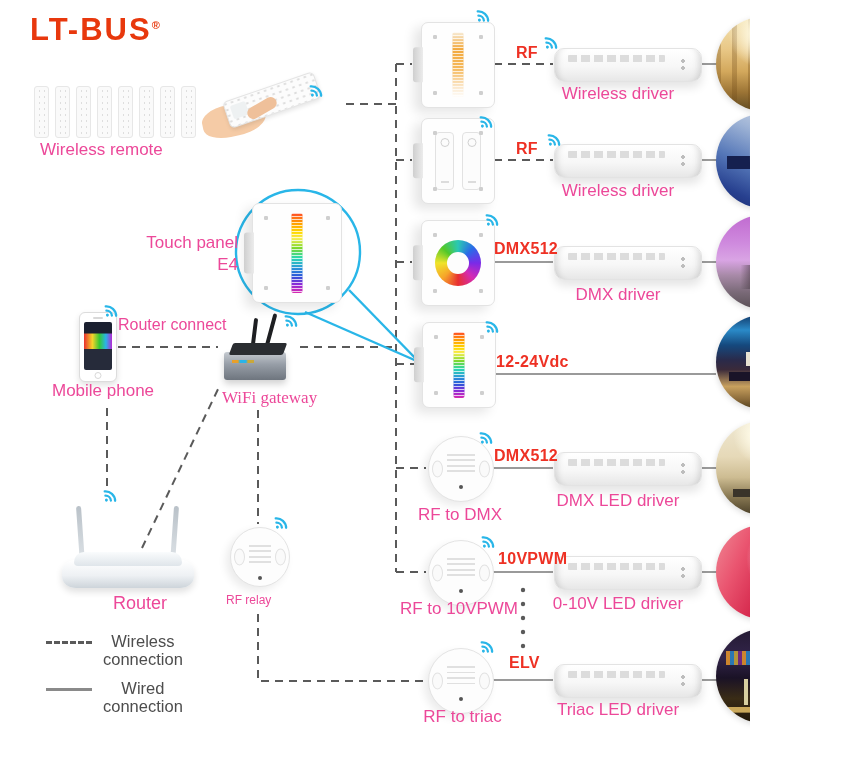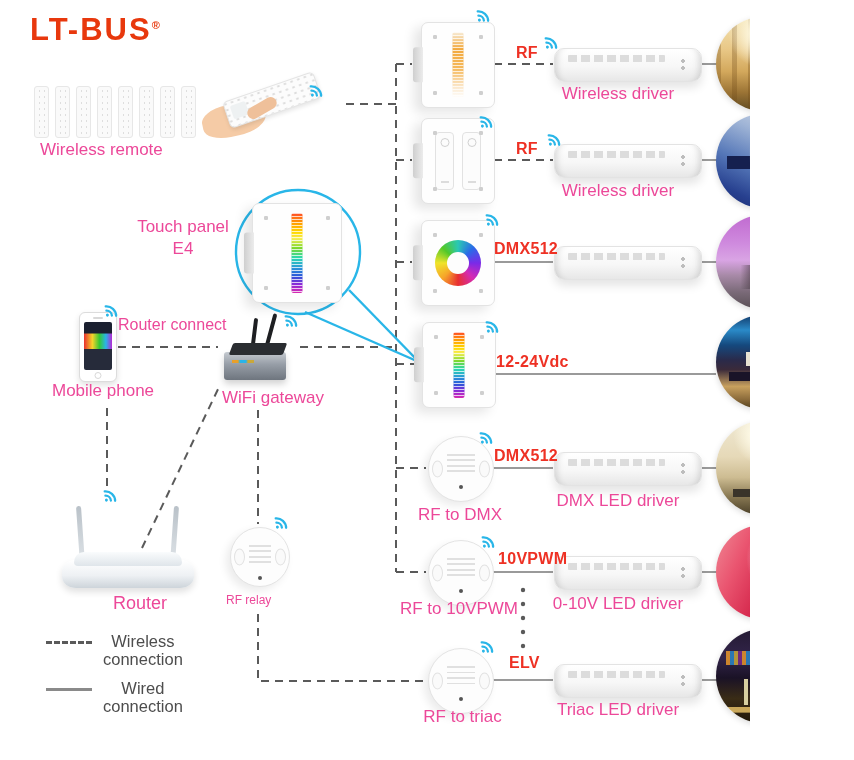--- a/index.html
+++ b/index.html
@@ -210,39 +210,39 @@
       <span class="remote"></span>
       <span class="remote"></span>
   </div>
   <div class="hand-group">
     <span class="palm"></span>
     <div class="hr-remote"></div>
     <span class="thumb"></span>
   </div>
   <div class="lbl" style="left:40px;top:140px;">Wireless remote</div>
 
-  <div class="lbl center" style="left:128px;top:216px;width:110px;line-height:1.3;">
+  <div class="lbl center" style="left:128px;top:232px;width:110px;line-height:1.3;text-align:right;">
     <span class="blk">Touch panel</span>
     <span class="blk">E4</span>
   </div>
   <div class="panel" style="left:252px;top:203px;width:88px;height:98px;">
     <div class="strip rainbow"></div>
   </div>
 
   <div class="phone">
       <div class="screen"></div>
     </div>
   <div class="lbl" style="left:118px;top:316px;font-size:16px;">Router connect</div>
   <div class="lbl" style="left:52px;top:381px;">Mobile phone</div>
   <div class="gateway">
     <span class="ant a1"></span>
     <span class="ant a2"></span>
     <div class="gw-body"></div>
   </div>
-  <div class="lbl" style="left:222px;top:388px;">WiFi gateway</div>
+  <div class="lbl" style="left:222px;top:388px;font-family:Liberation Serif, serif;">WiFi gateway</div>
 
   <div class="router">
     <span class="ant r1"></span>
     <span class="ant r2"></span>
     <div class="rt-body"></div>
   </div>
   <div class="lbl" style="left:74px;top:593px;font-size:18px;margin-left:39px;">Router</div>
   <div class="rdev small" style="left:230px;top:527px;">
     <div class="face-lines"></div>
   </div>
@@ -280,20 +280,21 @@
   <div class="red" style="left:516px;top:140px;">RF</div>
   <div class="driver" style="left:554px;top:144px;"></div>
   <div class="lbl center" style="left:540px;top:181px;width:156px;">Wireless driver</div>
   <div class="photo ph-blue" style="left:716px;top:114px;"></div>
 
   <div class="panel" style="left:421px;top:220px;width:72px;height:84px;">
     <div class="wheel"></div>
   </div>
   <div class="red" style="left:494px;top:240px;">DMX512</div>
   <div class="driver" style="left:554px;top:246px;"></div>
+  <div class="lbl center" style="left:540px;top:285px;width:156px;">DMX driver</div>
   <div class="photo ph-bedroom" style="left:716px;top:215px;"></div>
 
   <div class="panel" style="left:422px;top:322px;width:72px;height:84px;">
     <div class="strip rainbow"></div>
   </div>
   <div class="red" style="left:496px;top:353px;">12-24Vdc</div>
   <div class="photo ph-theater" style="left:716px;top:315px;"></div>
 
   <div class="rdev" style="left:428px;top:436px;">
     <div class="face-lines"></div>

